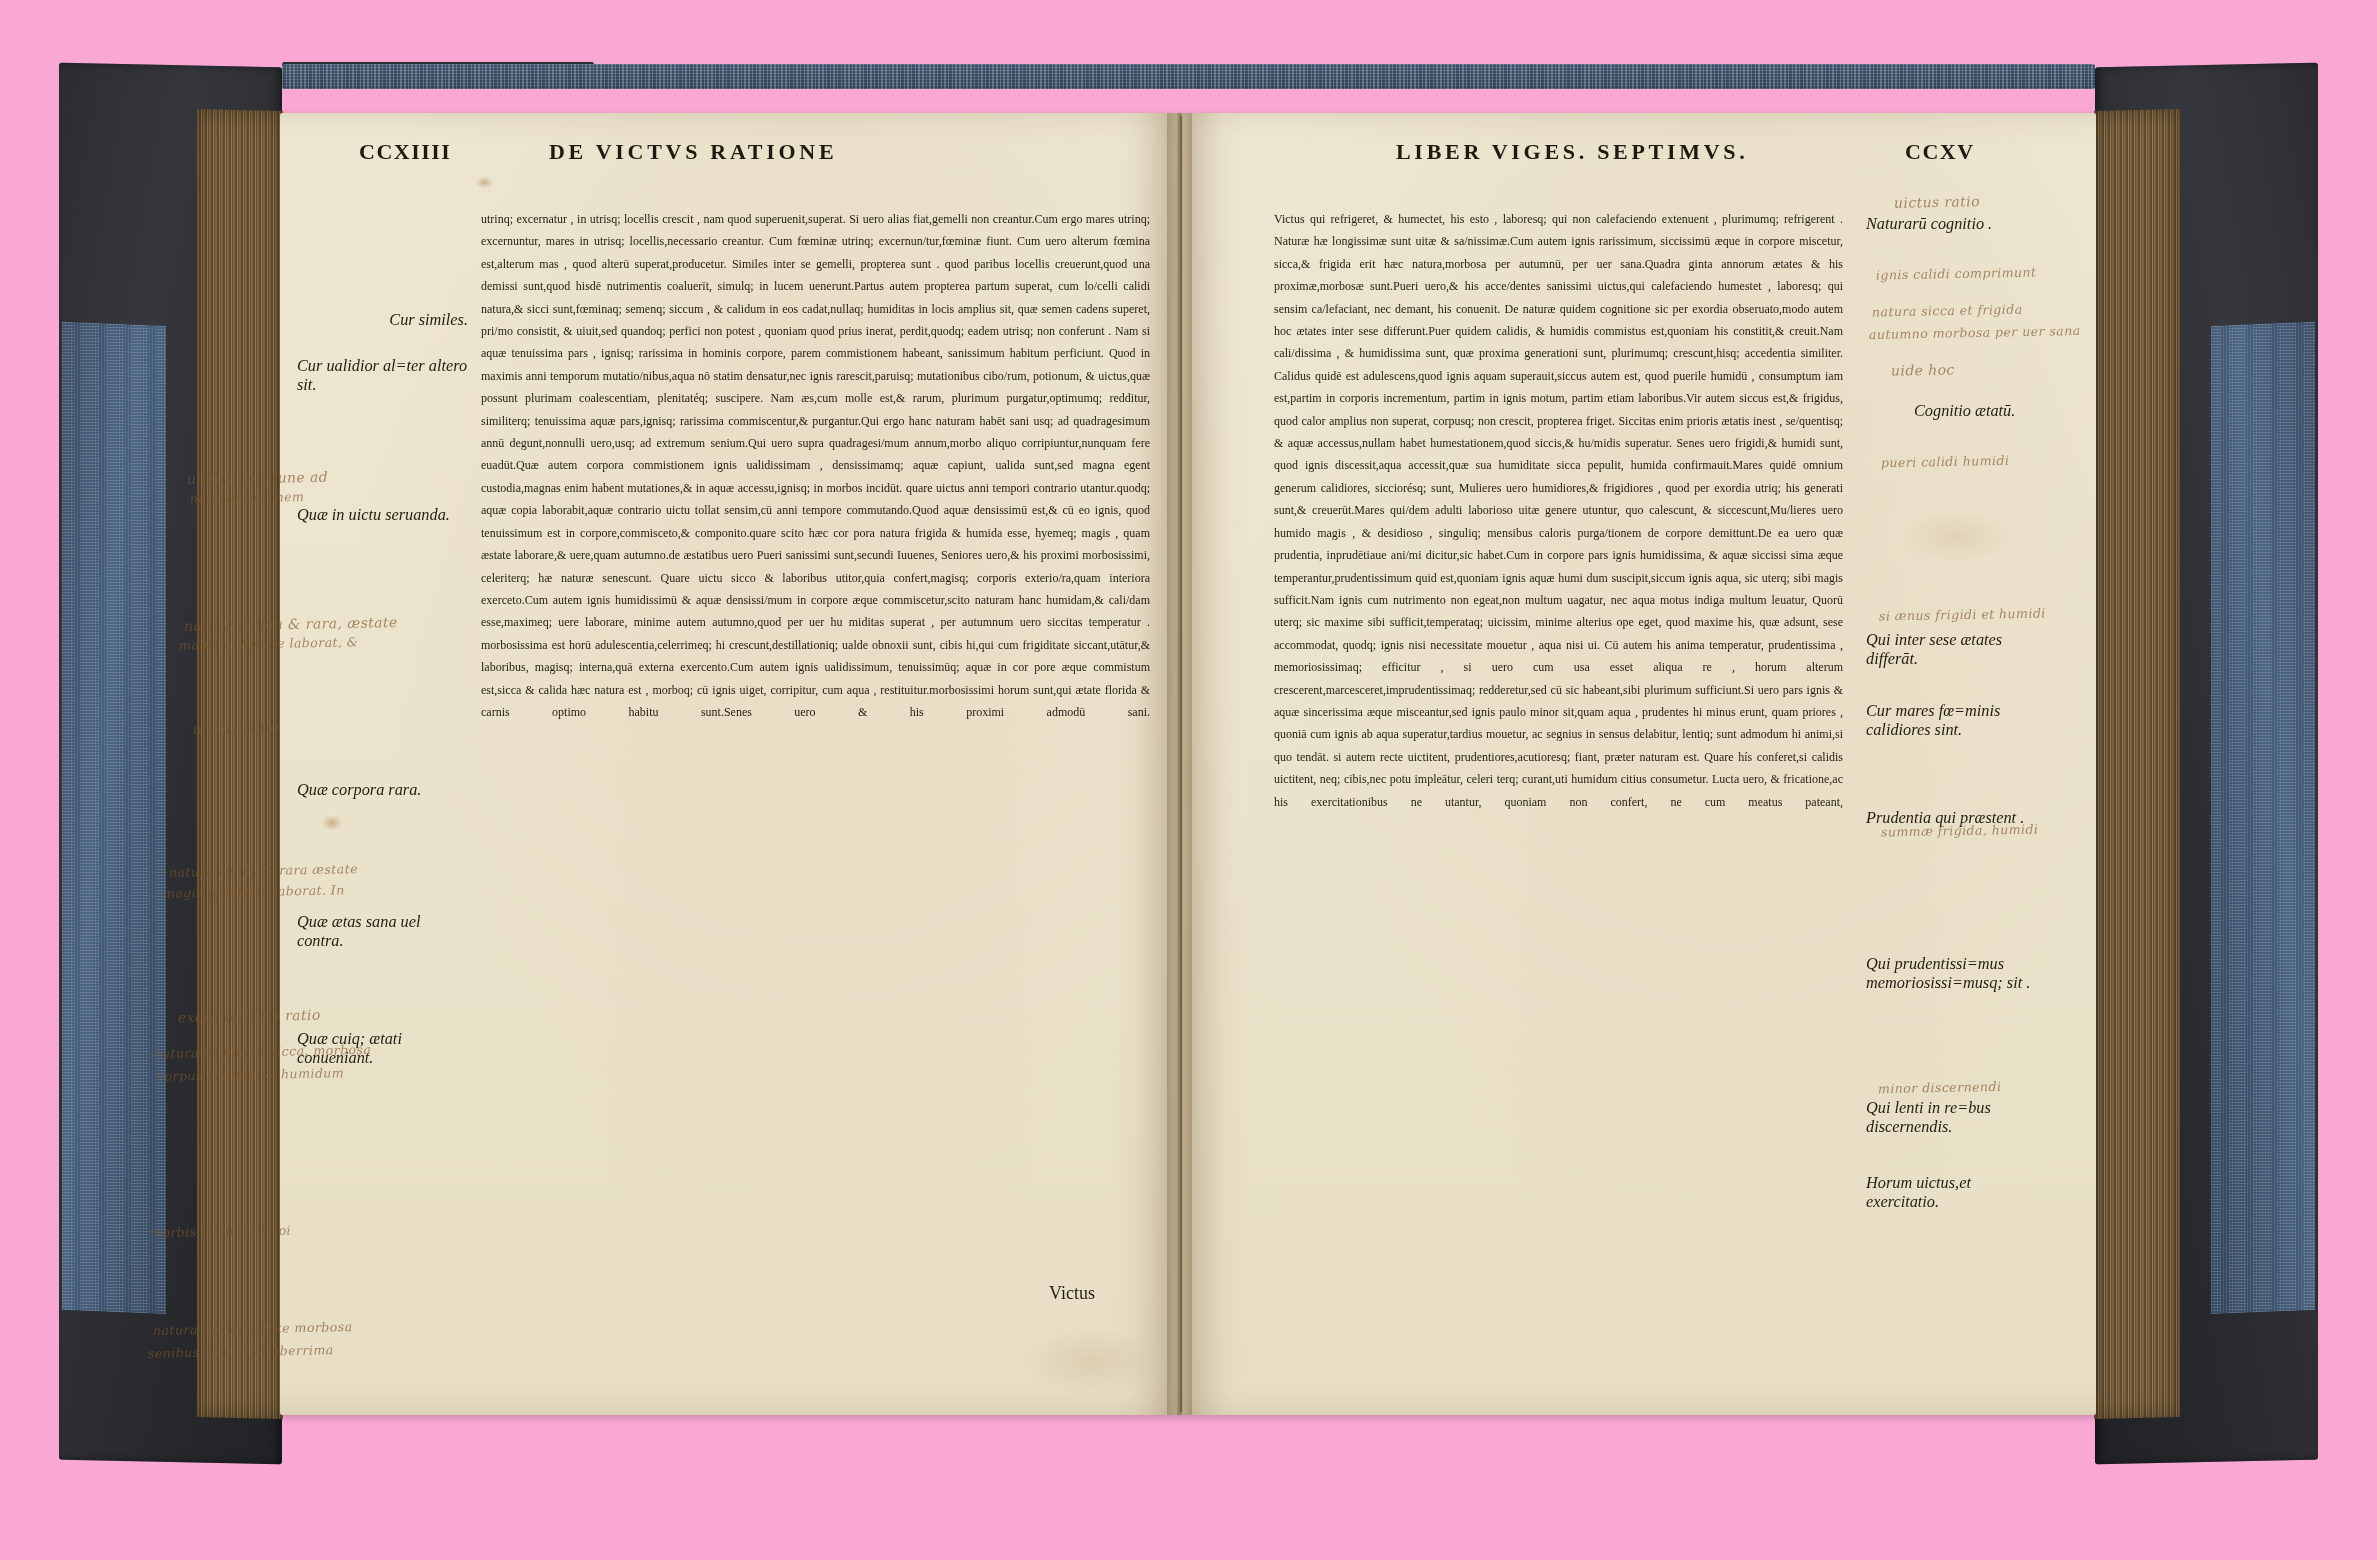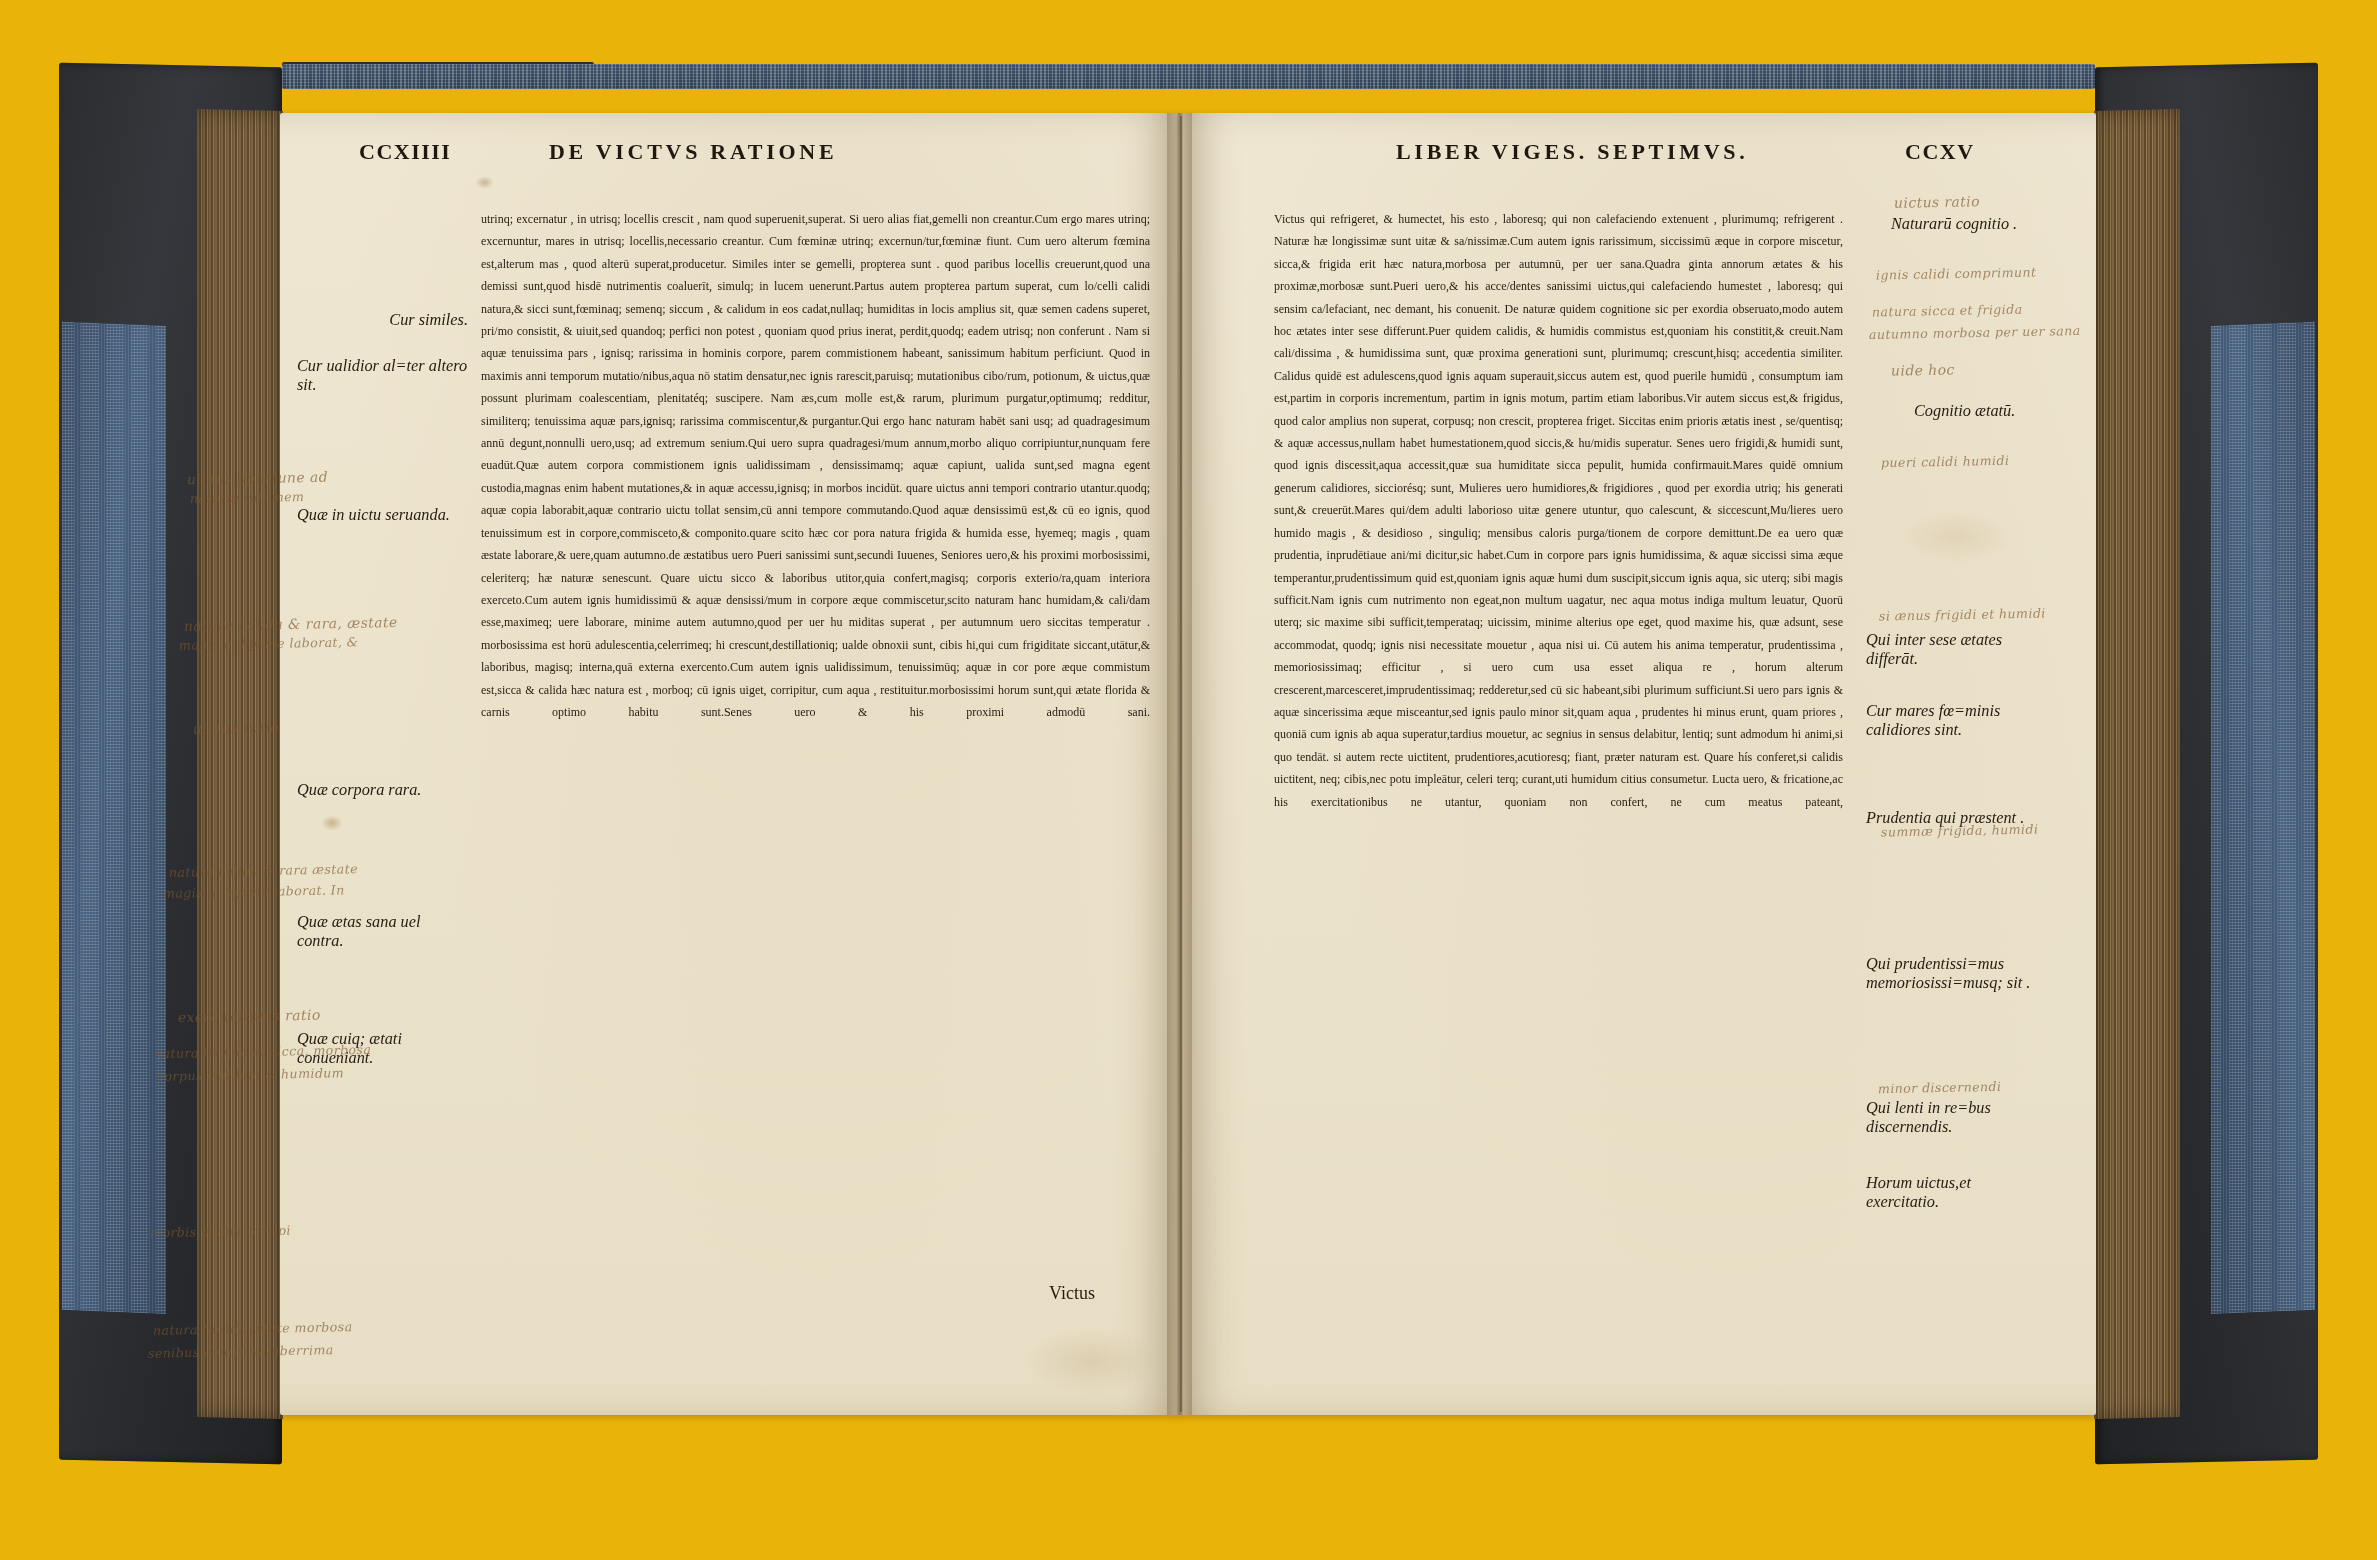--- a/index.html
+++ b/index.html
@@ -1,18 +1,18 @@
 <!DOCTYPE html>
 <html style="font-size:12px"><head>
 <meta charset="utf-8">
 <style>
   html,body{margin:0;padding:0;background:#ffffff;}
   body{width:2377px;height:1561px;overflow:hidden;font-family:"Liberation Serif",serif;}
 
-  #stage{position:relative;width:2377px;height:1561px;background:#eab308;}
+  #stage{position:relative;width:2377px;height:1561px;background:#f9a8d4;}
 
   
   .book{
     position:absolute;left:59px;top:65px;width:2259px;height:1397px;
   }
 
   
   .board{
     position:absolute;border-radius:3px;
   }
@@ -209,21 +209,21 @@
       <div class="textcol" style="left:422px;top:143px;width:669px;">utrinq; excernatur , in utrisq; locellis crescit , nam quod superuenit,superat. Si uero alias fiat,gemelli non creantur.Cum ergo mares utrinq; excernuntur, mares in utrisq; locellis,necessario creantur. Cum fœminæ utrinq; excernun/tur,fœminæ fiunt. Cum uero alterum fœmina est,alterum mas , quod alterū superat,producetur. Similes inter se gemelli, propterea sunt . quod paribus locellis creuerunt,quod una demissi sunt,quod hisdē nutrimentis coaluerīt, simulq; in lucem uenerunt.Partus autem propterea partum superat, cum lo/celli calidi natura,&amp; sicci sunt,fœminaq; semenq; siccum , &amp; calidum in eos cadat,nullaq; humiditas in locis amplius sit, quæ semen cadens superet, pri/mo consistit, &amp; uiuit,sed quandoq; perfici non potest , quoniam quod prius inerat, perdit,quodq; eadem utrisq; non conferunt . Nam si aquæ tenuissima pars , ignisq; rarissima in hominis corpore, parem commistionem habeant, sanissimum habitum perficiunt. Quod in maximis anni temporum mutatio/nibus,aqua nō statim densatur,nec ignis rarescit,paruisq; mutationibus cibo/rum, potionum, &amp; uictus,quæ possunt plurimam coalescentiam, plenitatéq; suscipere. Nam æs,cum molle est,&amp; rarum, plurimum purgatur,optimumq; redditur, similiterq; tenuissima aquæ pars,ignisq; rarissima commiscentur,&amp; purgantur.Qui ergo hanc naturam habēt sani usq; ad quadragesimum annū degunt,nonnulli uero,usq; ad extremum senium.Qui uero supra quadragesi/mum annum,morbo aliquo corripiuntur,nunquam fere euadūt.Quæ autem corpora commistionem ignis ualidissimam , densissimamq; aquæ capiunt, ualida sunt,sed magna egent custodia,magnas enim habent mutationes,&amp; in aquæ accessu,ignisq; in morbos incidūt. quare uictus anni tempori contrario utantur.quodq; aquæ copia laborabit,aquæ contrario uictu tollat sensim,cū anni tempore commutando.Quod aquæ densissimū est,&amp; cū eo ignis, quod tenuissimum est in corpore,commisceto,&amp; componito.quare scito hæc cor pora natura frigida &amp; humida esse, hyemeq; magis , quam æstate laborare,&amp; uere,quam autumno.de æstatibus uero Pueri sanissimi sunt,secundi Iuuenes, Seniores uero,&amp; his proximi morbosissimi, celeriterq; hæ naturæ senescunt. Quare uictu sicco &amp; laboribus utitor,quia confert,magisq; corporis exterio/ra,quam interiora exerceto.Cum autem ignis humidissimū &amp; aquæ densissi/mum in corpore æque commiscetur,scito naturam hanc humidam,&amp; cali/dam esse,maximeq; uere laborare, minime autem autumno,quod per uer hu miditas superat , per autumnum uero siccitas temperatur . morbosissima est horū adulescentia,celerrimeq; hi crescunt,destillationiq; ualde obnoxii sunt, cibis hi,qui cum frigiditate siccant,utātur,&amp; laboribus, magisq; interna,quā externa exercento.Cum autem ignis ualidissimum, tenuissimūq; aquæ in cor pore æque commistum est,sicca &amp; calida hæc natura est , morboq; cū ignis uiget, corripitur, cum aqua , restituitur.morbosissimi horum sunt,qui ætate florida &amp; carnis optimo habitu sunt.Senes uero &amp; his proximi admodū sani.</div>
 
       <div class="catchword" style="left:990px;top:1218px;">Victus</div>
     </div>
 
     <div class="page">
 
       <div class="runhead" style="left:1337px;">LIBER VIGES. SEPTIMVS.</div>
       <div class="folio" style="left:1846px;">CCXV</div>
 
-      <div class="marginal right-page" style="left:1807px;top:149px;margin-left:25px;">Naturarū cognitio .</div>
+      <div class="marginal right-page" style="left:1807px;top:149px;">Naturarū cognitio .</div>
       <div class="marginal right-page" style="left:1807px;top:336px;margin-left:48px;">Cognitio ætatū.</div>
       <div class="marginal right-page" style="left:1807px;top:565px;">Qui inter sese ætates differāt.</div>
       <div class="marginal right-page" style="left:1807px;top:636px;">Cur mares fœ=minis calidiores sint.</div>
       <div class="marginal right-page" style="left:1807px;top:743px;">Prudentia qui præstent .</div>
       <div class="marginal right-page" style="left:1807px;top:889px;">Qui prudentissi=mus memoriosissi=musq; sit .</div>
       <div class="marginal right-page" style="left:1807px;top:1033px;">Qui lenti in re=bus discernendis.</div>
       <div class="marginal right-page" style="left:1807px;top:1108px;">Horum uictus,et exercitatio.</div>
 
       <div class="ms" style="left:1835px;top:128px;">uictus ratio</div>
       <div class="ms sm" style="left:1817px;top:201px;">ignis calidi comprimunt</div>

